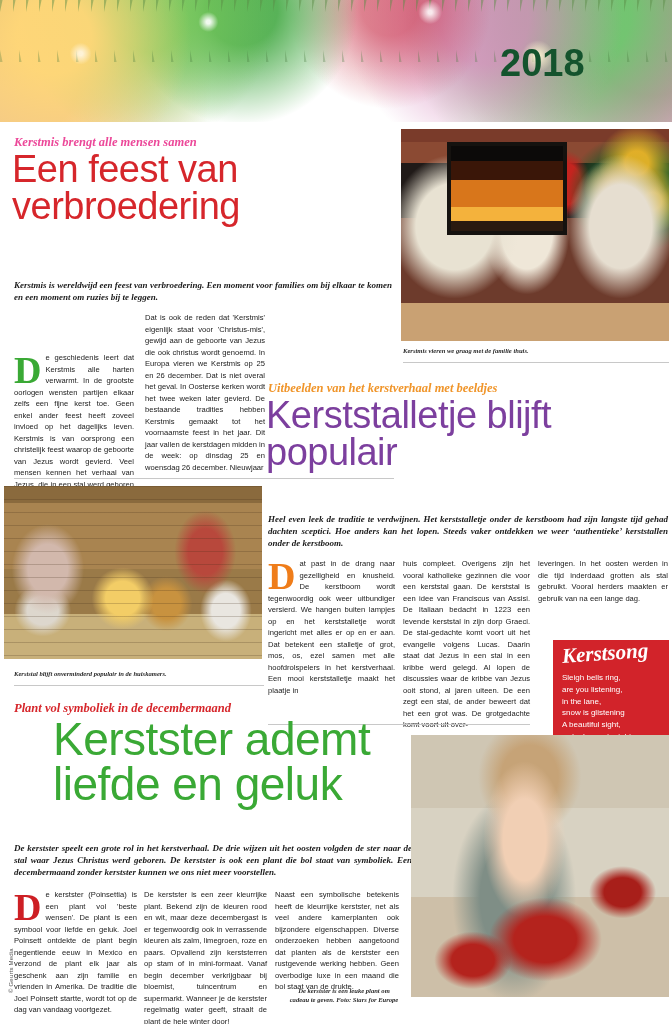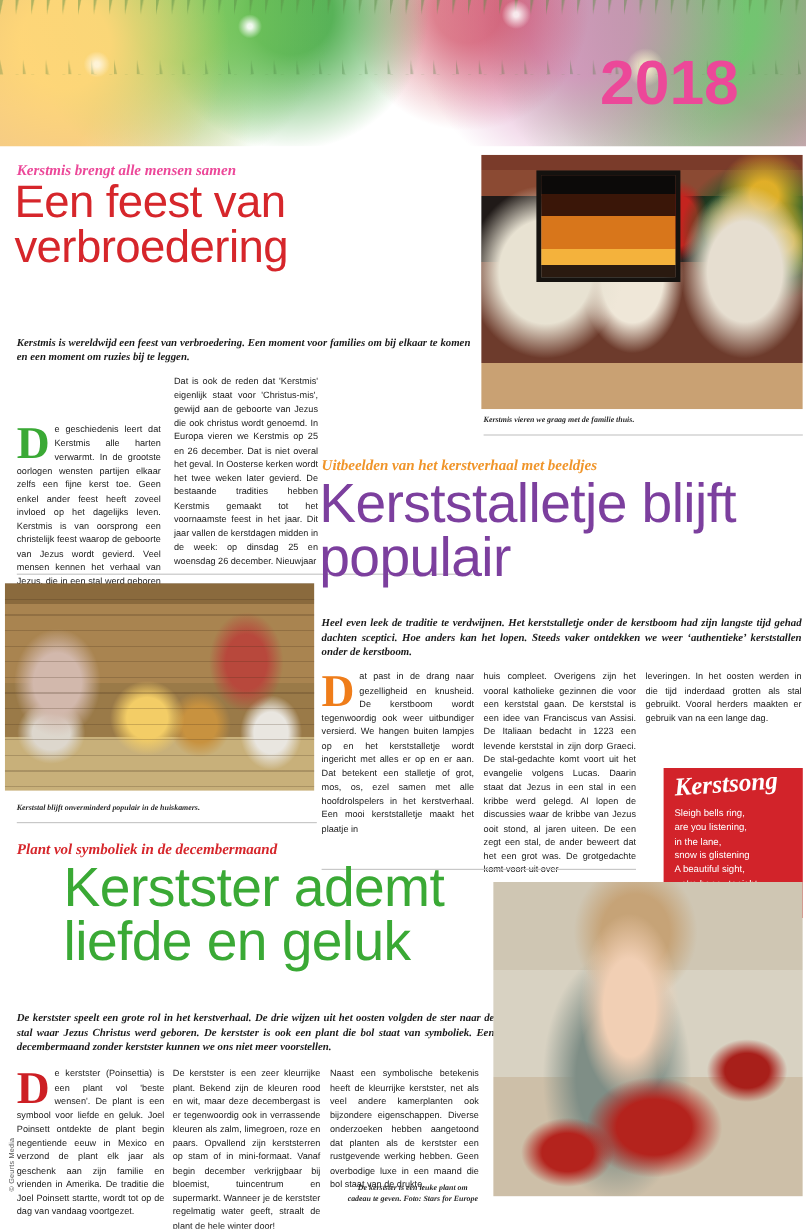--- a/index.html
+++ b/index.html
@@ -53,22 +53,22 @@
     font-family:"Liberation Serif", serif;
     font-style:italic; font-weight:bold;
     font-size:92px; line-height:1;
     color:#cd1f24;
     letter-spacing:-1px;
     text-shadow:0 1px 0 rgba(255,255,255,.5);
   }
   .mast-year {
     position:absolute; left:500px; top:44px;
     font-family:"Liberation Sans", sans-serif;
-    font-weight:bold; font-size:52px; line-height:1;
-    color:#ec4899;
+    font-weight:bold; font-size:38px; line-height:1;
+    color:#14532d;
   }
 
   
   .kicker {
     font-family:"Liberation Serif", serif;
     font-style:italic; font-weight:bold;
     font-size:12.5px; line-height:1.15;
   }
   .headline {
     font-family:"Liberation Sans", sans-serif;
@@ -135,21 +135,21 @@
       linear-gradient(to bottom, #7a3b2a 0 6%, #8b4a33 6% 16%, #201a18 16% 42%, #6d3b2c 42% 82%, #c9a173 82% 100%);
   }
   .fireplace {
     position:absolute; left:17%; top:6%; width:45%; height:44%;
     background:linear-gradient(to bottom,#0c0a09 0 18%, #3a1608 18% 40%, #d8761b 40% 72%, #f4b23c 72% 88%, #2a1a10 88% 100%);
     border:4px solid #15120f;
   }
 
   
   .a2-kicker { position:absolute; left:268px; top:381px; width:400px; color:#f0952a; }
-  .a2-head   { position:absolute; left:266px; top:397px; width:404px; color:#7c3f9e; font-size:46px; }
+  .a2-head   { position:absolute; left:266px; top:397px; width:404px; color:#7c3f9e; font-size:38px; }
   .a2-stand  { position:absolute; left:268px; top:513px; width:400px; }
   .a2-c1 { position:absolute; left:268px; top:558px; width:127px; }
   .a2-c2 { position:absolute; left:403px; top:558px; width:127px; }
   .a2-c3 { position:absolute; left:538px; top:558px; width:130px; }
 
   .photo2 { position:absolute; left:4px; top:486px; width:258px; height:173px; overflow:hidden; }
   .photo2-bg {
     position:absolute; inset:0;
     background:
       radial-gradient(ellipse 14% 26% at 17% 48%, #d2b8ac 0 55%, rgba(0,0,0,0) 100%),

